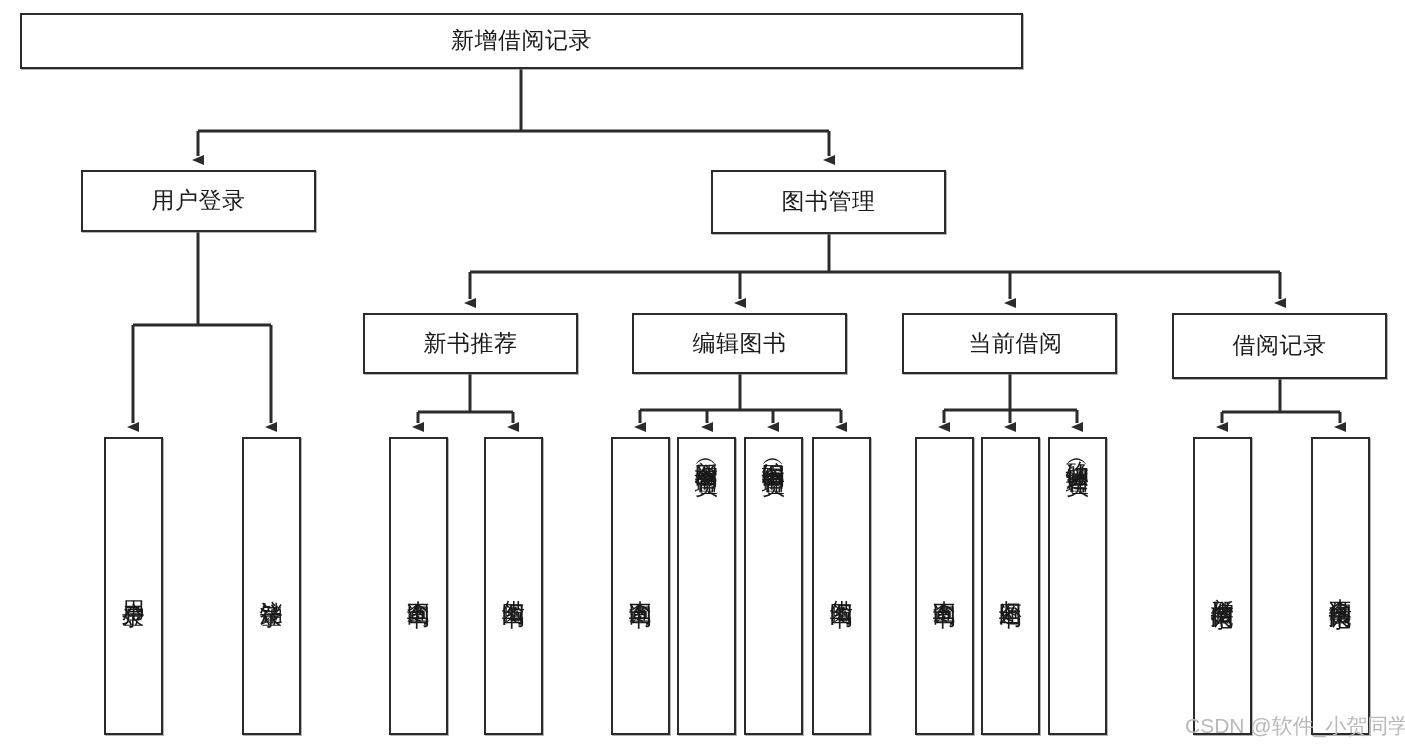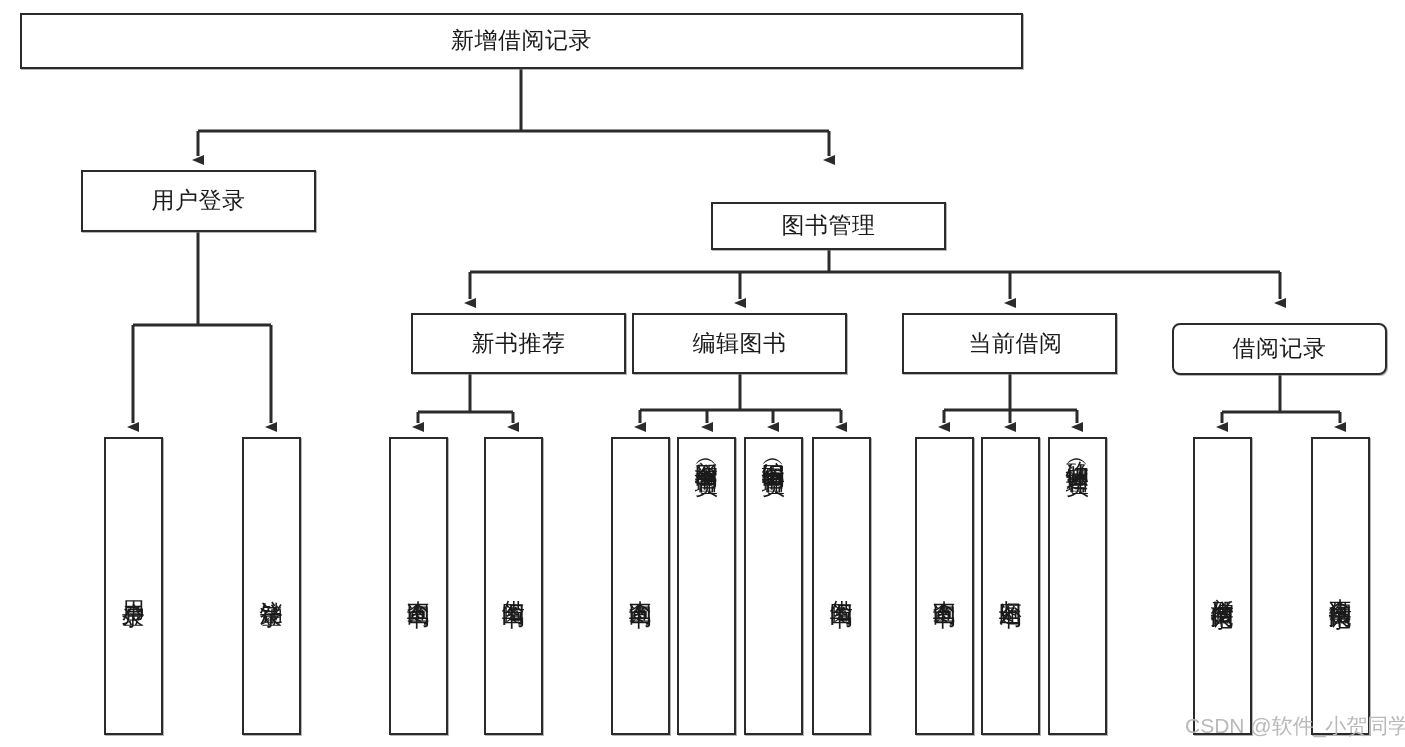--- a/index.html
+++ b/index.html
@@ -125,26 +125,26 @@
       <path d="M1280,374 L1280,412"></path>
       <path d="M1222,412 L1340,412"></path>
       <path d="M1222,412 L1222,423" marker-end="url(#arrow)"></path>
       <path d="M1340,412 L1340,423" marker-end="url(#arrow)"></path>
     </g>
   </svg>
 
   <div class="node-box node-h" style="left:20px; top:13px; width:1003px; height:56px;">新增借阅记录</div>
 
   <div class="node-box node-h" style="left:81px; top:170px; width:235px; height:62px;">用户登录</div>
-  <div class="node-box node-h" style="left:711px; top:170px; width:235px; height:48px;margin-top:32px;">图书管理</div>
+  <div class="node-box node-h" style="left:711px; top:170px; width:235px; height:64px;">图书管理</div>
 
-  <div class="node-box node-h" style="left:363px; top:313px; width:215px; height:61px;margin-left:48px;">新书推荐</div>
+  <div class="node-box node-h" style="left:363px; top:313px; width:215px; height:61px;">新书推荐</div>
   <div class="node-box node-h" style="left:632px; top:313px; width:215px; height:61px;">编辑图书</div>
   <div class="node-box node-h" style="left:902px; top:313px; width:215px; height:61px;padding-left:12px;">当前借阅</div>
-  <div class="node-box node-h" style="left:1172px; top:323px; width:215px; height:52px;border-radius:8px;">借阅记录</div>
+  <div class="node-box node-h" style="left:1172px; top:313px; width:215px; height:66px;">借阅记录</div>
 
   <div class="leaf align-center" style="left:104px; top:437px; width:59px; height:298px;">
     <span class="leaf-inner">用户登录</span>
   </div>
   <div class="leaf align-center" style="left:242px; top:437px; width:59px; height:298px;">
     <span class="leaf-inner">注销登录</span>
   </div>
 
   <div class="leaf align-center" style="left:389px; top:437px; width:59px; height:298px;">
     <span class="leaf-inner">查询图书</span>

